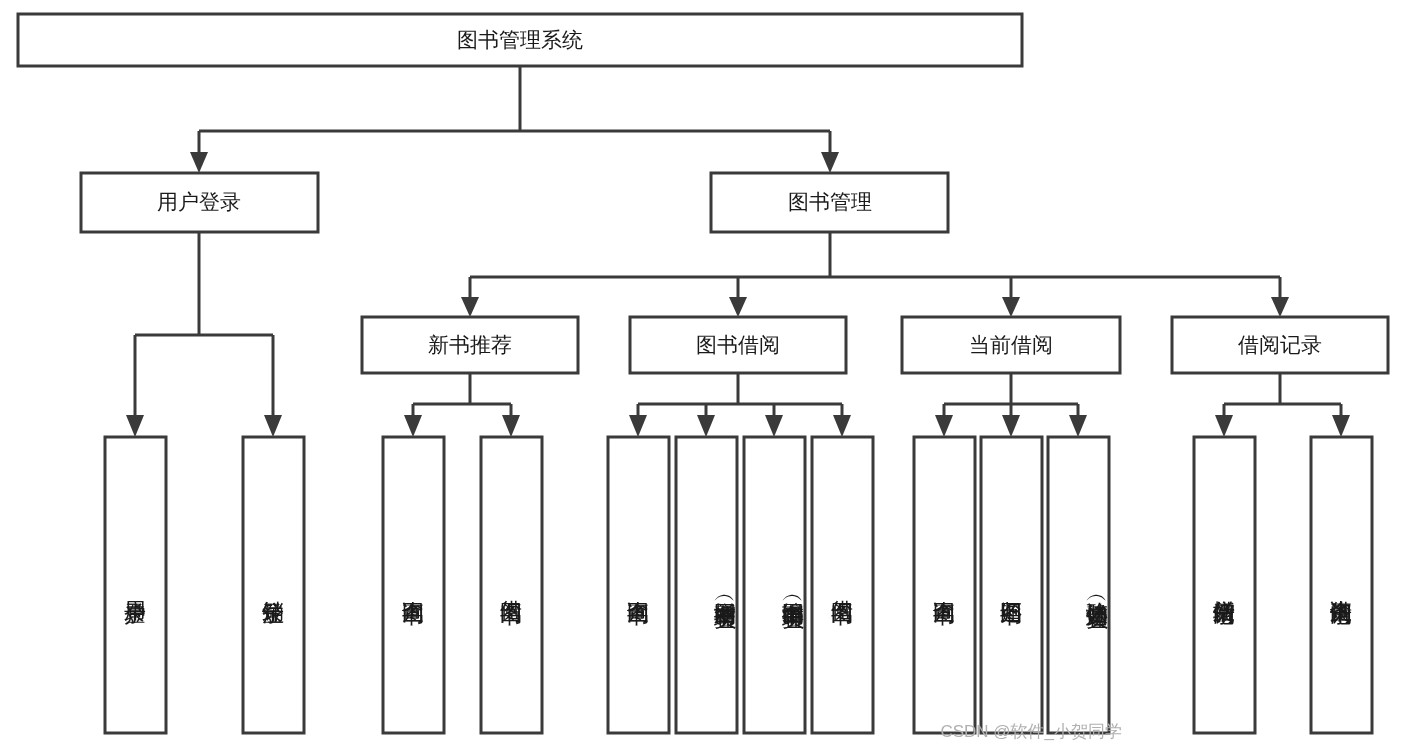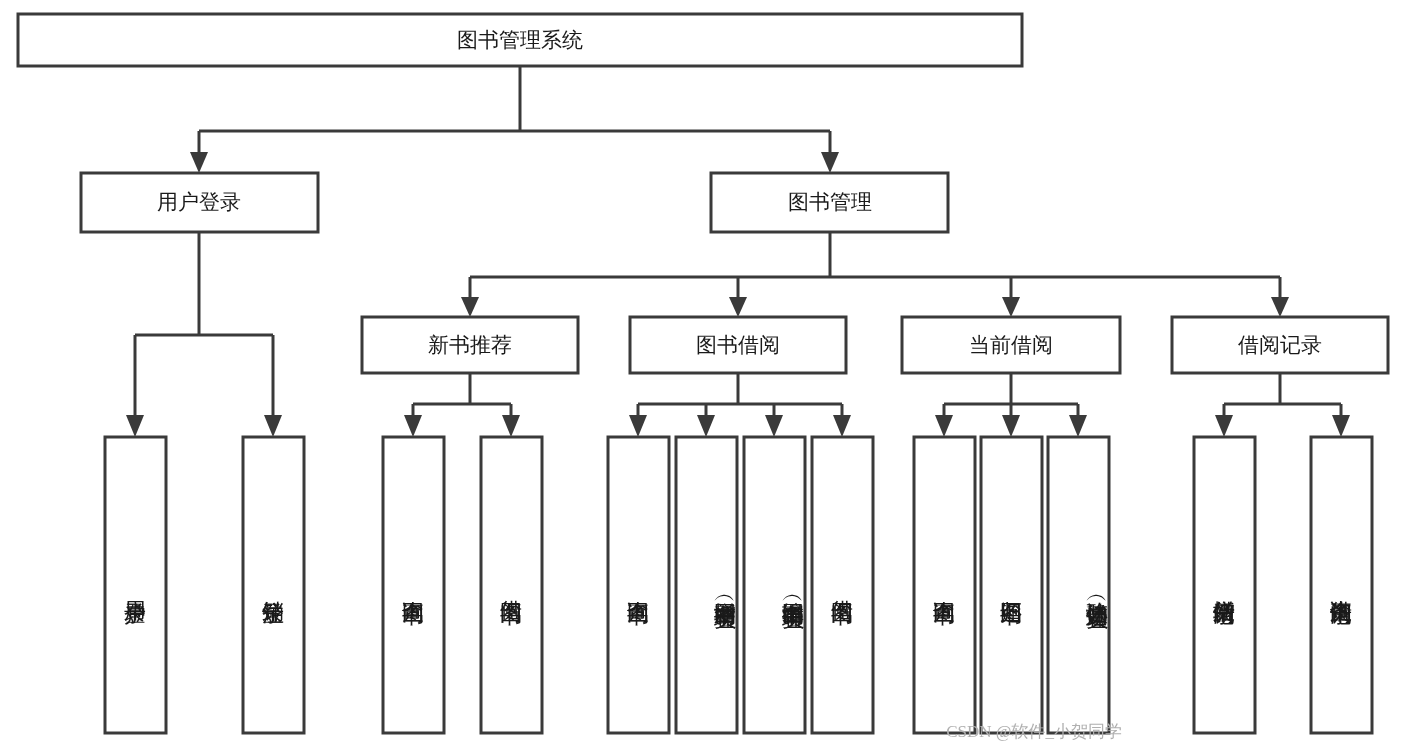--- a/index.html
+++ b/index.html
@@ -62,21 +62,21 @@
     align-items: center;
     justify-content: center;
     text-align: center;
     white-space: nowrap;
     pointer-events: none;
   }
   .watermark {
     position: absolute;
     right: 10px;
     bottom: 4px;
-    font-family: Liberation Serif, serif;
+    font-family: Liberation Sans, sans-serif;
     font-size: 17px;
     color: #b0b0b0;
     white-space: nowrap;
   }
 </style>
 </head>
 <body>
 
 <div id="diagram-root">
 

